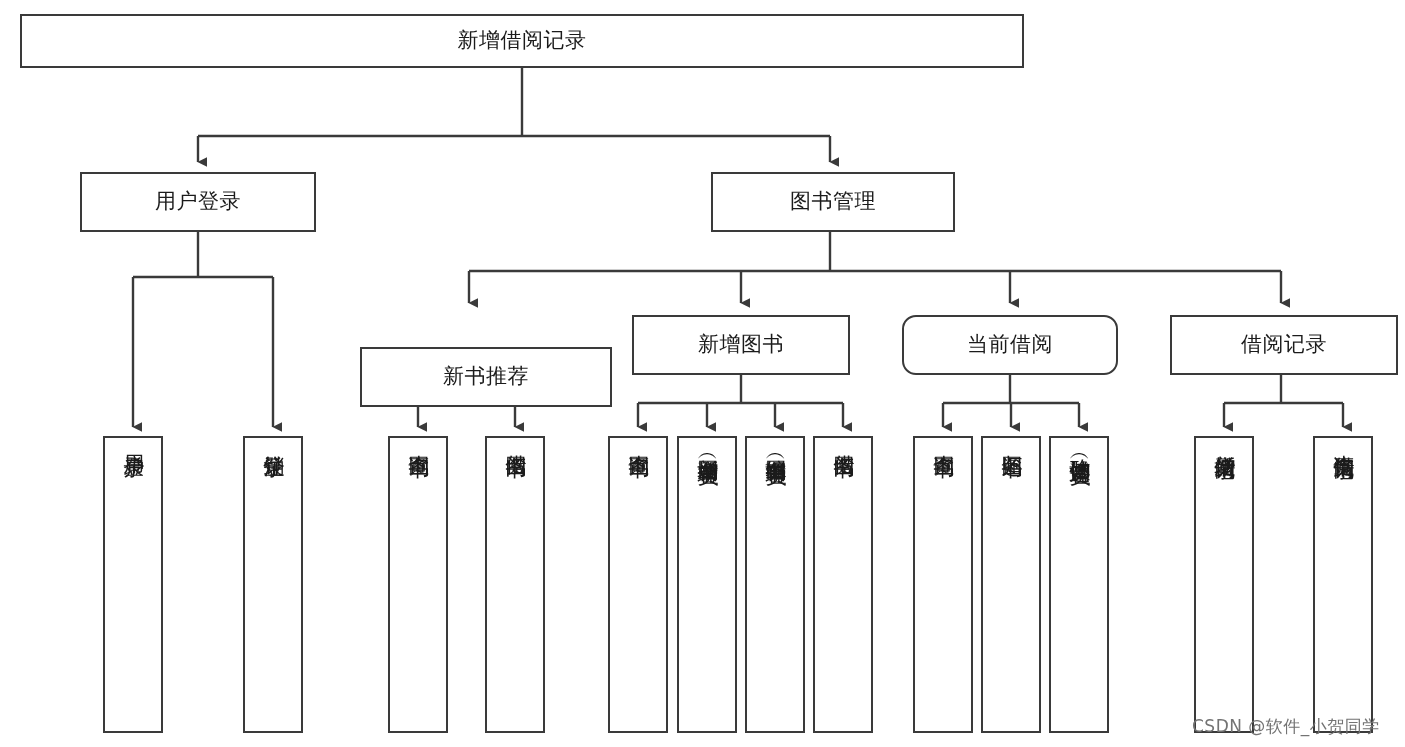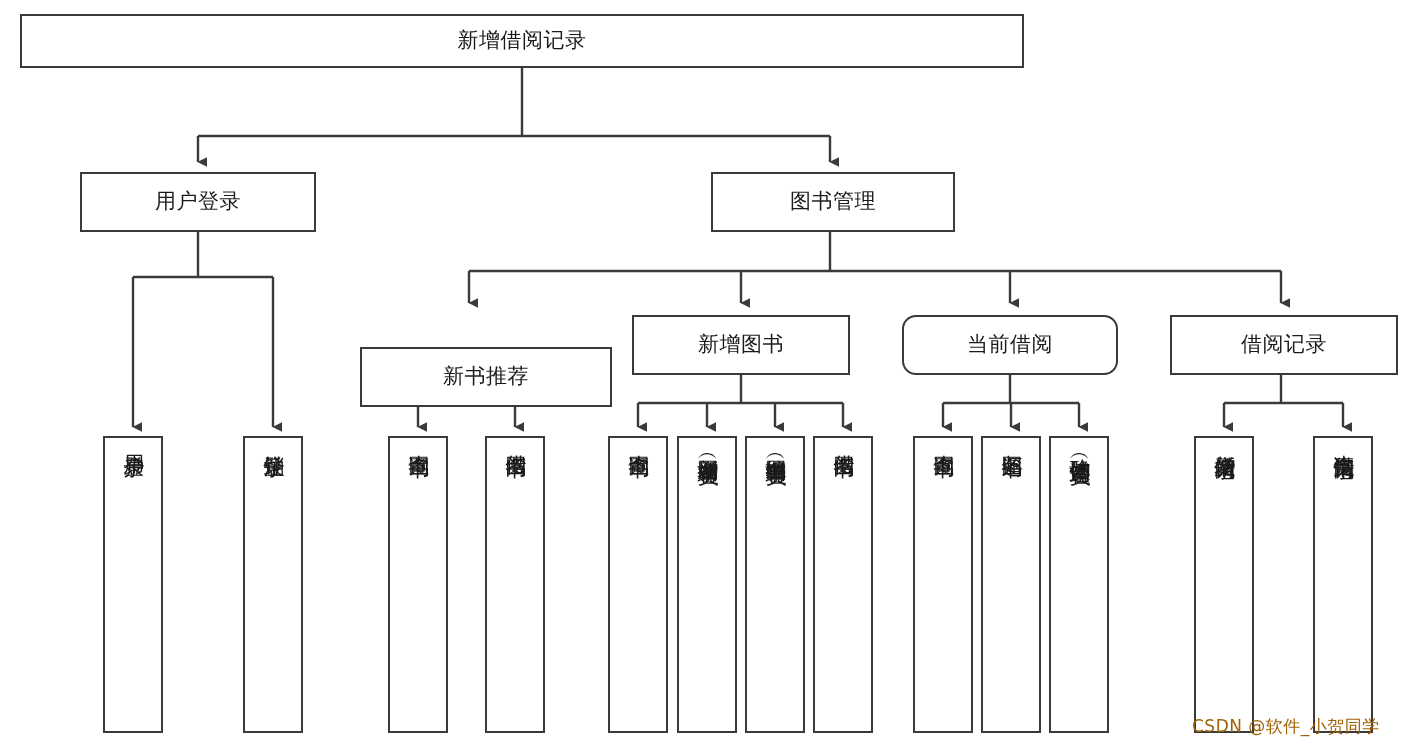--- a/index.html
+++ b/index.html
@@ -50,21 +50,21 @@
     line-height: 1.33;
     writing-mode: vertical-rl;
     text-orientation: upright;
     letter-spacing: 1px;
     white-space: nowrap;
   }
   .node-v.pad-top .label { margin-top: 4px; }
   .watermark {
     position: absolute;
     font-size: 17px;
-    color: #a16207;
+    color: #737373;
     white-space: nowrap;
     letter-spacing: 0.5px;
   }
 </style>
 </head>
 <body>
 
 <div id="canvas">
 
   <svg id="edges" viewBox="0 0 1405 747" xmlns="http://www.w3.org/2000/svg">

